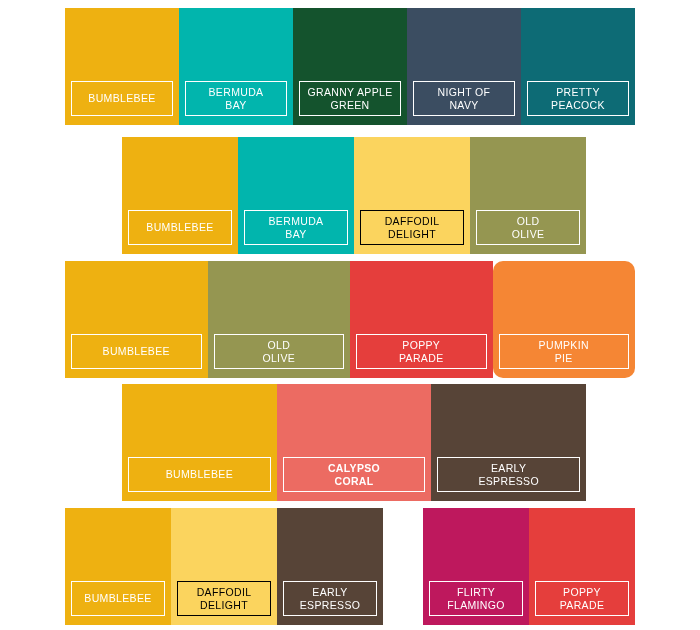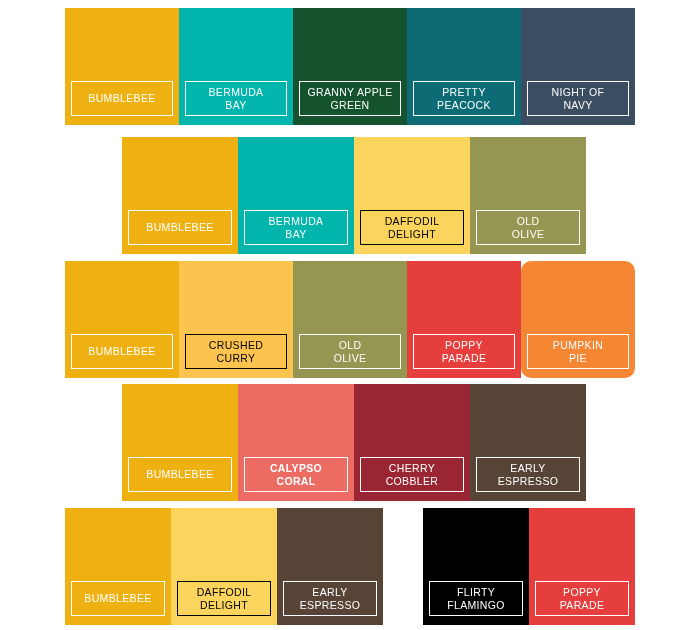--- a/index.html
+++ b/index.html
@@ -81,27 +81,27 @@
       <div class="swatch-label">BUMBLEBEE</div>
     </div>
     <div class="swatch" style="background-color: rgb(1, 181, 173);">
       <div class="swatch-label">BERMUDA
 BAY</div>
     </div>
     <div class="swatch" style="background-color: #14532d;">
       <div class="swatch-label">GRANNY APPLE
 GREEN</div>
     </div>
+    <div class="swatch" style="background-color: rgb(59, 77, 97);">
+      <div class="swatch-label">NIGHT OF
+NAVY</div>
+    </div>
     <div class="swatch" style="background-color: rgb(13, 107, 117);">
       <div class="swatch-label">PRETTY
 PEACOCK</div>
-    </div>
-    <div class="swatch" style="background-color: rgb(59, 77, 97);">
-      <div class="swatch-label">NIGHT OF
-NAVY</div>
     </div>
   </div>
 
   <div class="palette-row row-narrow row-2">
     <div class="swatch" style="background-color: rgb(238, 177, 17);">
       <div class="swatch-label">BUMBLEBEE</div>
     </div>
     <div class="swatch" style="background-color: rgb(1, 181, 173);">
       <div class="swatch-label">BERMUDA
 BAY</div>
@@ -113,24 +113,20 @@
     <div class="swatch" style="background-color: rgb(149, 150, 81);">
       <div class="swatch-label">OLD
 OLIVE</div>
     </div>
   </div>
 
   <div class="palette-row row-wide row-3">
     <div class="swatch" style="background-color: rgb(238, 177, 17);">
       <div class="swatch-label">BUMBLEBEE</div>
     </div>
-    <div class="swatch" style="background-color: rgb(252, 196, 78);">
-      <div class="swatch-label dark-text">CRUSHED
-CURRY</div>
-    </div>
     <div class="swatch" style="background-color: rgb(149, 150, 81);">
       <div class="swatch-label">OLD
 OLIVE</div>
     </div>
     <div class="swatch" style="background-color: rgb(229, 62, 60);">
       <div class="swatch-label">POPPY
 PARADE</div>
     </div>
     <div class="swatch" style="background-color: rgb(245, 134, 52); border-radius: 10px;">
       <div class="swatch-label">PUMPKIN
@@ -139,43 +135,39 @@
   </div>
 
   <div class="palette-row row-narrow row-4">
     <div class="swatch" style="background-color: rgb(238, 177, 17);">
       <div class="swatch-label">BUMBLEBEE</div>
     </div>
     <div class="swatch" style="background-color: rgb(236, 107, 98); font-weight: bold;">
       <div class="swatch-label">CALYPSO
 CORAL</div>
     </div>
-    <div class="swatch" style="background-color: rgb(155, 38, 51);">
-      <div class="swatch-label">CHERRY
-COBBLER</div>
-    </div>
     <div class="swatch" style="background-color: rgb(87, 68, 55);">
       <div class="swatch-label">EARLY
 ESPRESSO</div>
     </div>
   </div>
 
   <div class="palette-row row-wide row-5">
     <div class="swatch" style="background-color: rgb(238, 177, 17);">
       <div class="swatch-label">BUMBLEBEE</div>
     </div>
     <div class="swatch" style="background-color: rgb(251, 212, 94);">
       <div class="swatch-label dark-text">DAFFODIL
 DELIGHT</div>
     </div>
     <div class="swatch" style="background-color: rgb(87, 68, 55);">
       <div class="swatch-label">EARLY
 ESPRESSO</div>
     </div>
-    <div class="swatch" style="background-color: #000000; margin-left: 40px;">
+    <div class="swatch" style="background-color: #be185d; margin-left: 40px;">
       <div class="swatch-label">FLIRTY
 FLAMINGO</div>
     </div>
     <div class="swatch" style="background-color: rgb(229, 62, 60);">
       <div class="swatch-label">POPPY
 PARADE</div>
     </div>
   </div>
 
 </div>

